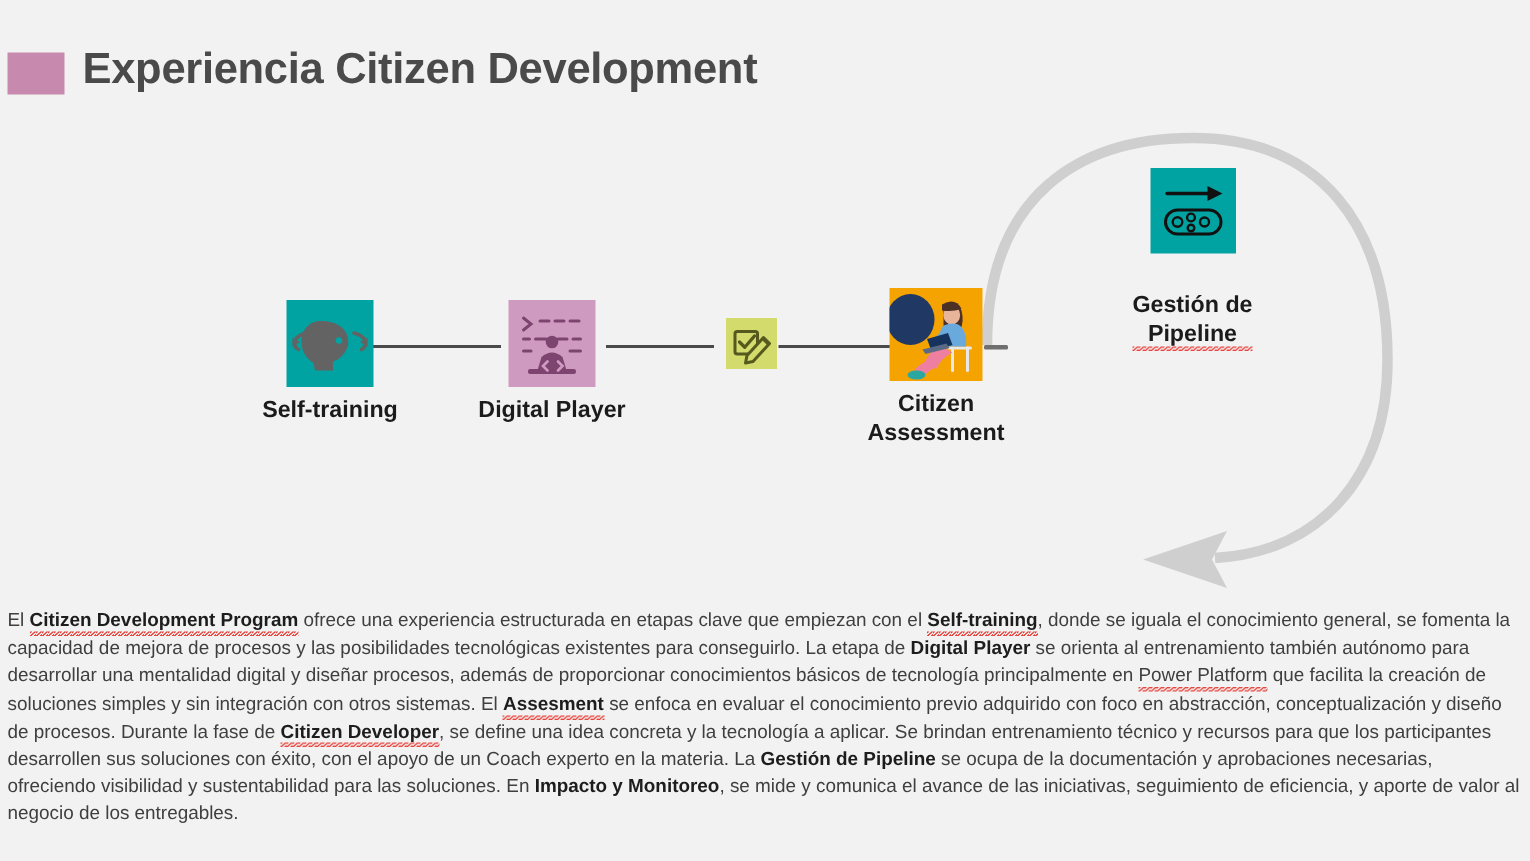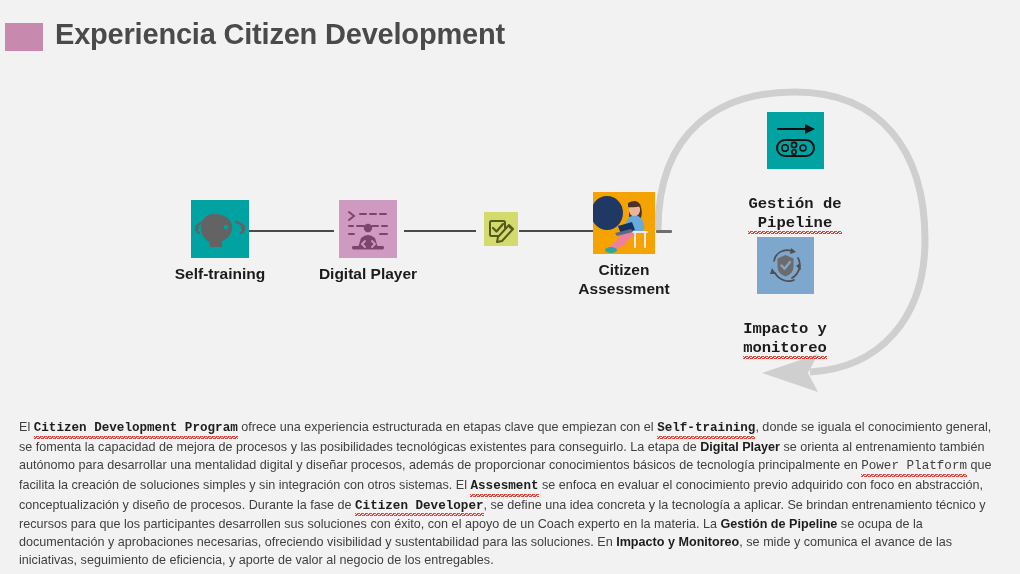--- a/index.html
+++ b/index.html
@@ -12,21 +12,21 @@
     background: #f2f2f2;
     font-family: "Liberation Sans", sans-serif;
     color: #3a3a3a;
     overflow: hidden;
     position: relative;
   }
 
   
   #header {
     position: absolute;
-    left: 0; top: 0;
+    left: 0; top: 12px;
     width: 1020px;
     height: 70px;
     text-align: center;
   }
   #title-accent {
     position: absolute;
     left: 5px;
     top: 23px;
     width: 38px;
     height: 28px;
@@ -96,36 +96,35 @@
   #body-copy {
     position: absolute;
     left: 5px;
     top: 405px;
     width: 1008px;
     font-size: 12.6px;
     line-height: 1.42;
     color: #3f3f3f;
     text-align: left;
   }
-  #body-copy p { margin: 14px; }
+  #body-copy p { margin: 0; }
   #para-gap { height: 22px; }
   b { color: #1d1d1d; font-weight: bold; }
 
   .sp {
     position: relative;
     display: inline-block;
     background-image: repeating-linear-gradient(
         135deg,
         #e8413a 0px, #e8413a 1px,
         rgba(0,0,0,0) 1px, rgba(0,0,0,0) 2px);
     background-repeat: repeat-x;
     background-size: 4px 3px;
     background-position: 0 100%;
     padding-bottom: 1px;
-    font-family: Liberation Mono, monospace;
   }
 </style>
 </head>
 <body>
 
 <div id="header">
   <div id="title-accent"></div>
   <div id="page-title">Experiencia Citizen Development</div>
 </div>
 
@@ -244,40 +243,20 @@
           <circle cx="36" cy="36" r="3"></circle>
         </g>
       </svg>
     </div>
     <div class="node-label">
       <span class="sp">Gestión de
 Pipeline</span>
     </div>
   </div>
 
-  <div class="node" style="left:712px; top:167px; width:146px;">
-    <div class="node-icon" style="width:57px; height:57px; background:#7da7cd;">
-      <svg class="icon-box" viewBox="0 0 57 57">
-        <path d="M28.5 18 l8 3.5 l0 8 q0 7 -8 10 q-8 -3 -8 -10 l0 -8 Z" fill="#6b6b6b"></path>
-        <path d="M24.5 28.5 l3 3.2 L33 25" fill="none" stroke="#7da7cd" stroke-width="2.4" stroke-linecap="round" stroke-linejoin="round"></path>
-        <g fill="none" stroke="#4f4f4f" stroke-width="1.7" stroke-linecap="round">
-          <path d="M17 24 C18 16, 27 11, 35 14"></path>
-          <path d="M41 21 C45 28, 42 37, 35 41"></path>
-          <path d="M18 36 C22 43, 31 46, 37 43"></path>
-        </g>
-        <polygon points="34,11 39,15 33,17" fill="#4f4f4f"></polygon>
-        <polygon points="15,31 19,37 13,37" fill="#4f4f4f"></polygon>
-        <polygon points="43,26 44,33 39,29" fill="#4f4f4f"></polygon>
-      </svg>
-    </div>
-    <div class="node-label">
-      <span class="sp">Impacto y
-monitoreo</span>
-    </div>
-  </div>
 
 </div>
 
 <div id="body-copy">
   <p id="para1"><span>El </span><span class="sp"><b>Citizen Development Program</b></span><span> ofrece una experiencia estructurada en etapas clave que empiezan con el </span><span class="sp"><b>Self-training</b></span><span>, donde se iguala el conocimiento general, se fomenta la capacidad de mejora de procesos y las posibilidades tecnológicas existentes para conseguirlo. La etapa de </span><b>Digital Player</b><span> se orienta al entrenamiento también autónomo para desarrollar una mentalidad digital y diseñar procesos, además de proporcionar conocimientos básicos de tecnología principalmente en </span><span class="sp"><span>Power Platform</span></span><span> que facilita la creación de soluciones simples y sin integración con otros sistemas. El </span><span class="sp"><b>Assesment</b></span><span> se enfoca en evaluar el conocimiento previo adquirido con foco en abstracción, conceptualización y diseño de procesos. Durante la fase de </span><span class="sp"><b>Citizen Developer</b></span><span>, se define una idea concreta y la tecnología a aplicar. Se brindan entrenamiento técnico y recursos para que los participantes desarrollen sus soluciones con éxito, con el apoyo de un Coach experto en la materia. La </span><b>Gestión de Pipeline</b><span> se ocupa de la documentación y aprobaciones necesarias, ofreciendo visibilidad y sustentabilidad para las soluciones. En </span><b>Impacto y Monitoreo</b><span>, se mide y comunica el avance de las iniciativas, seguimiento de eficiencia, y aporte de valor al negocio de los entregables.</span></p>
   <div id="para-gap"></div>
 
 </div>
 
 </body></html>

